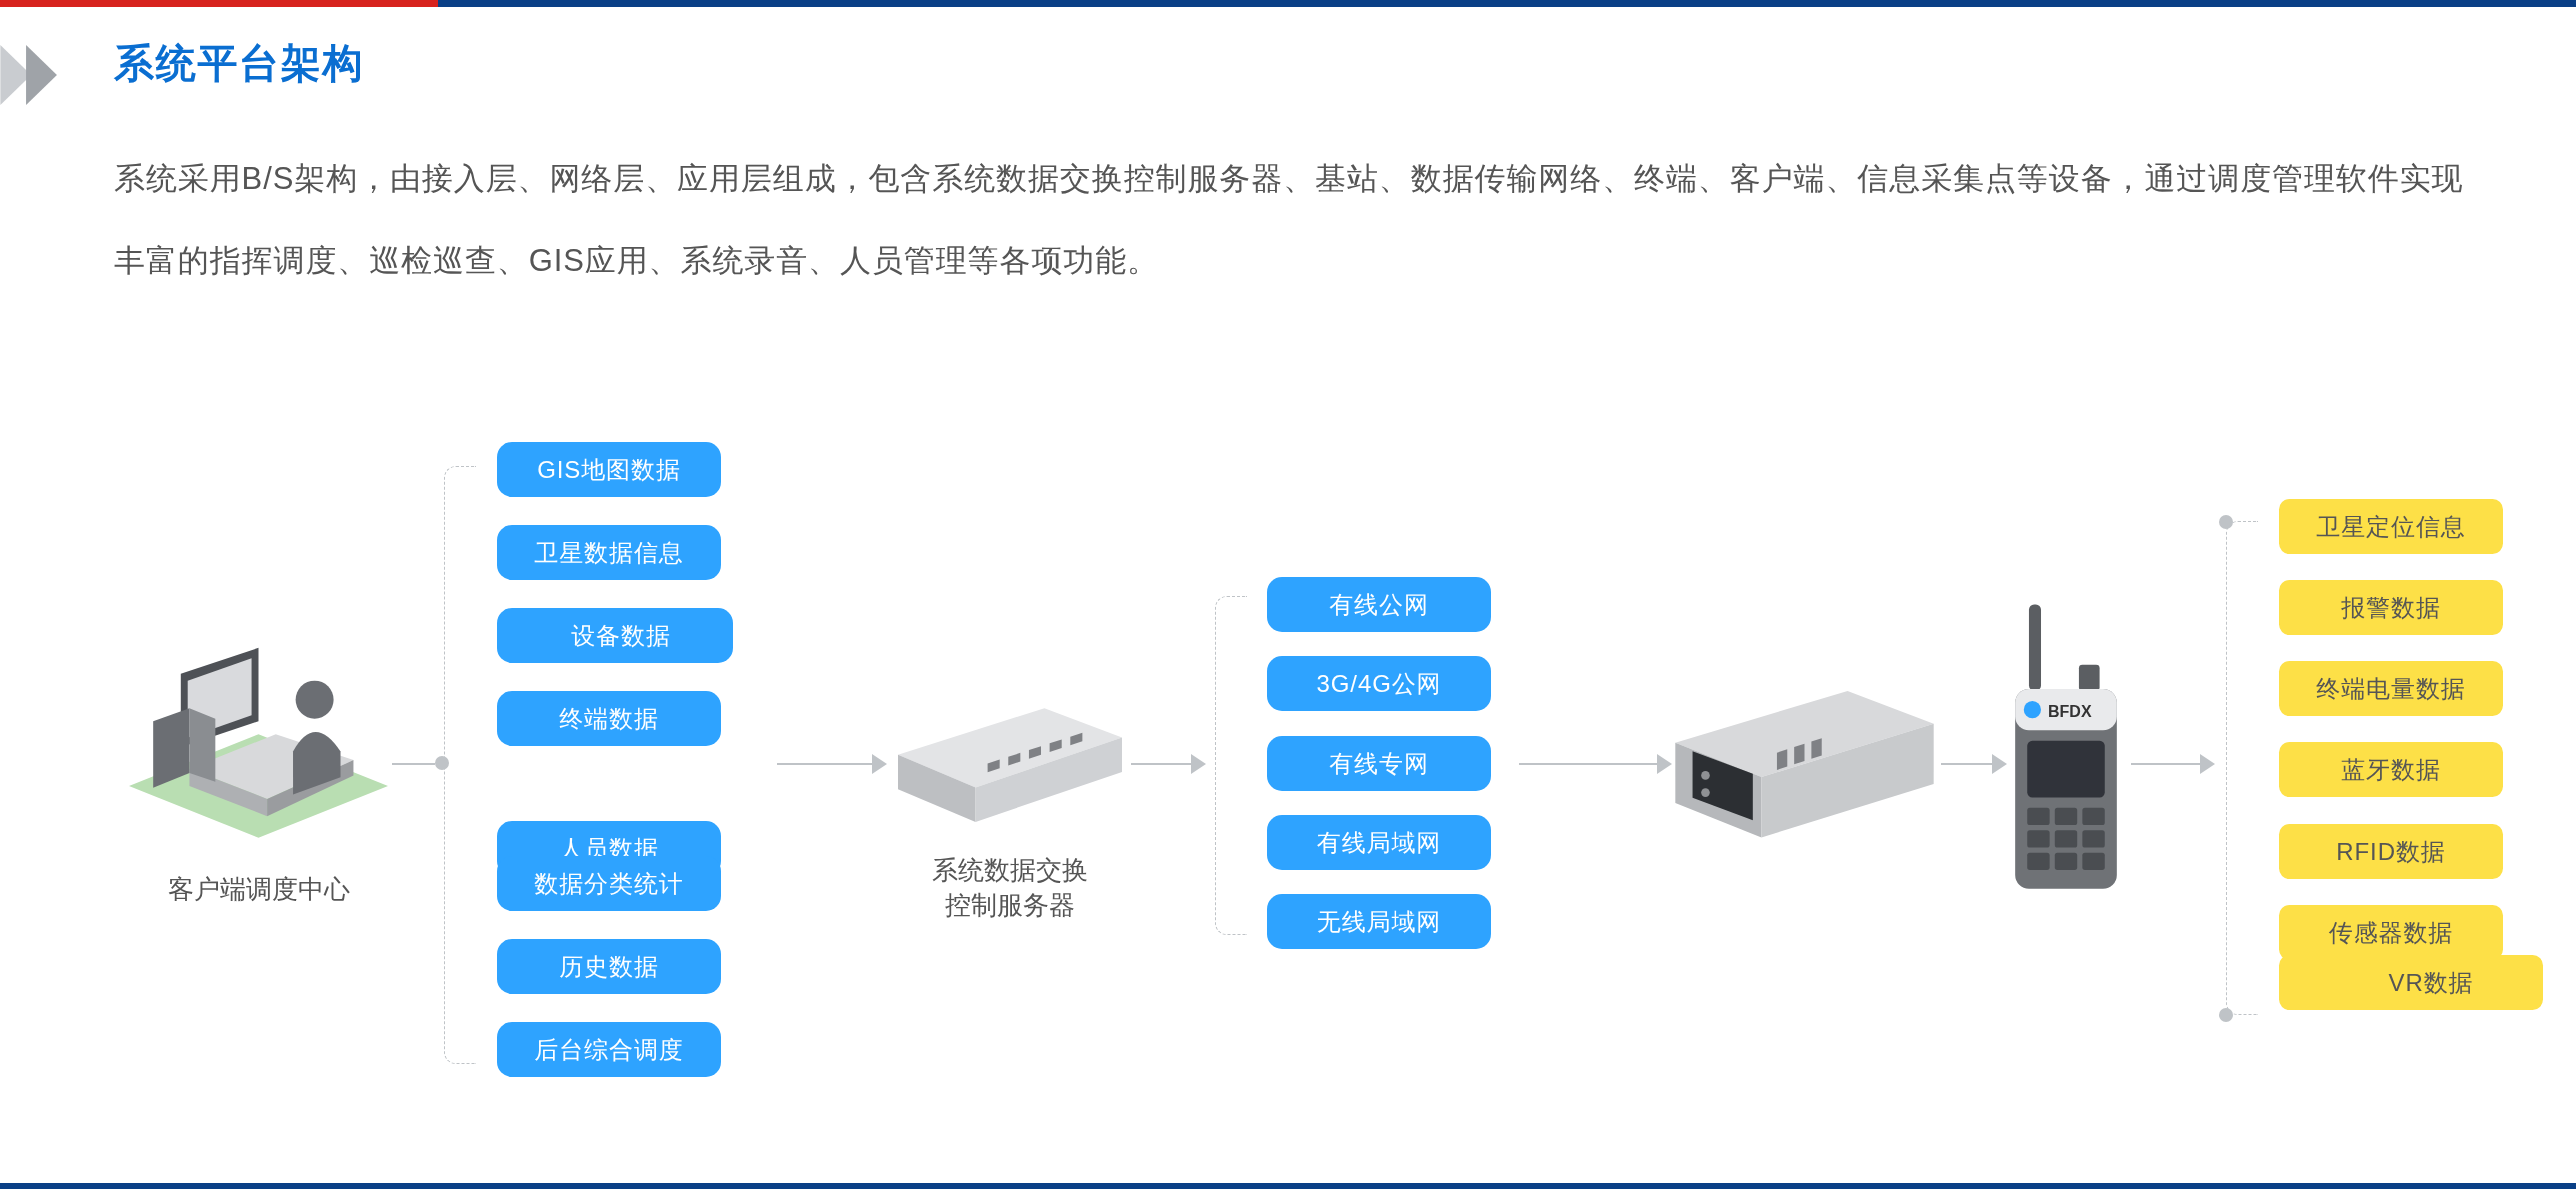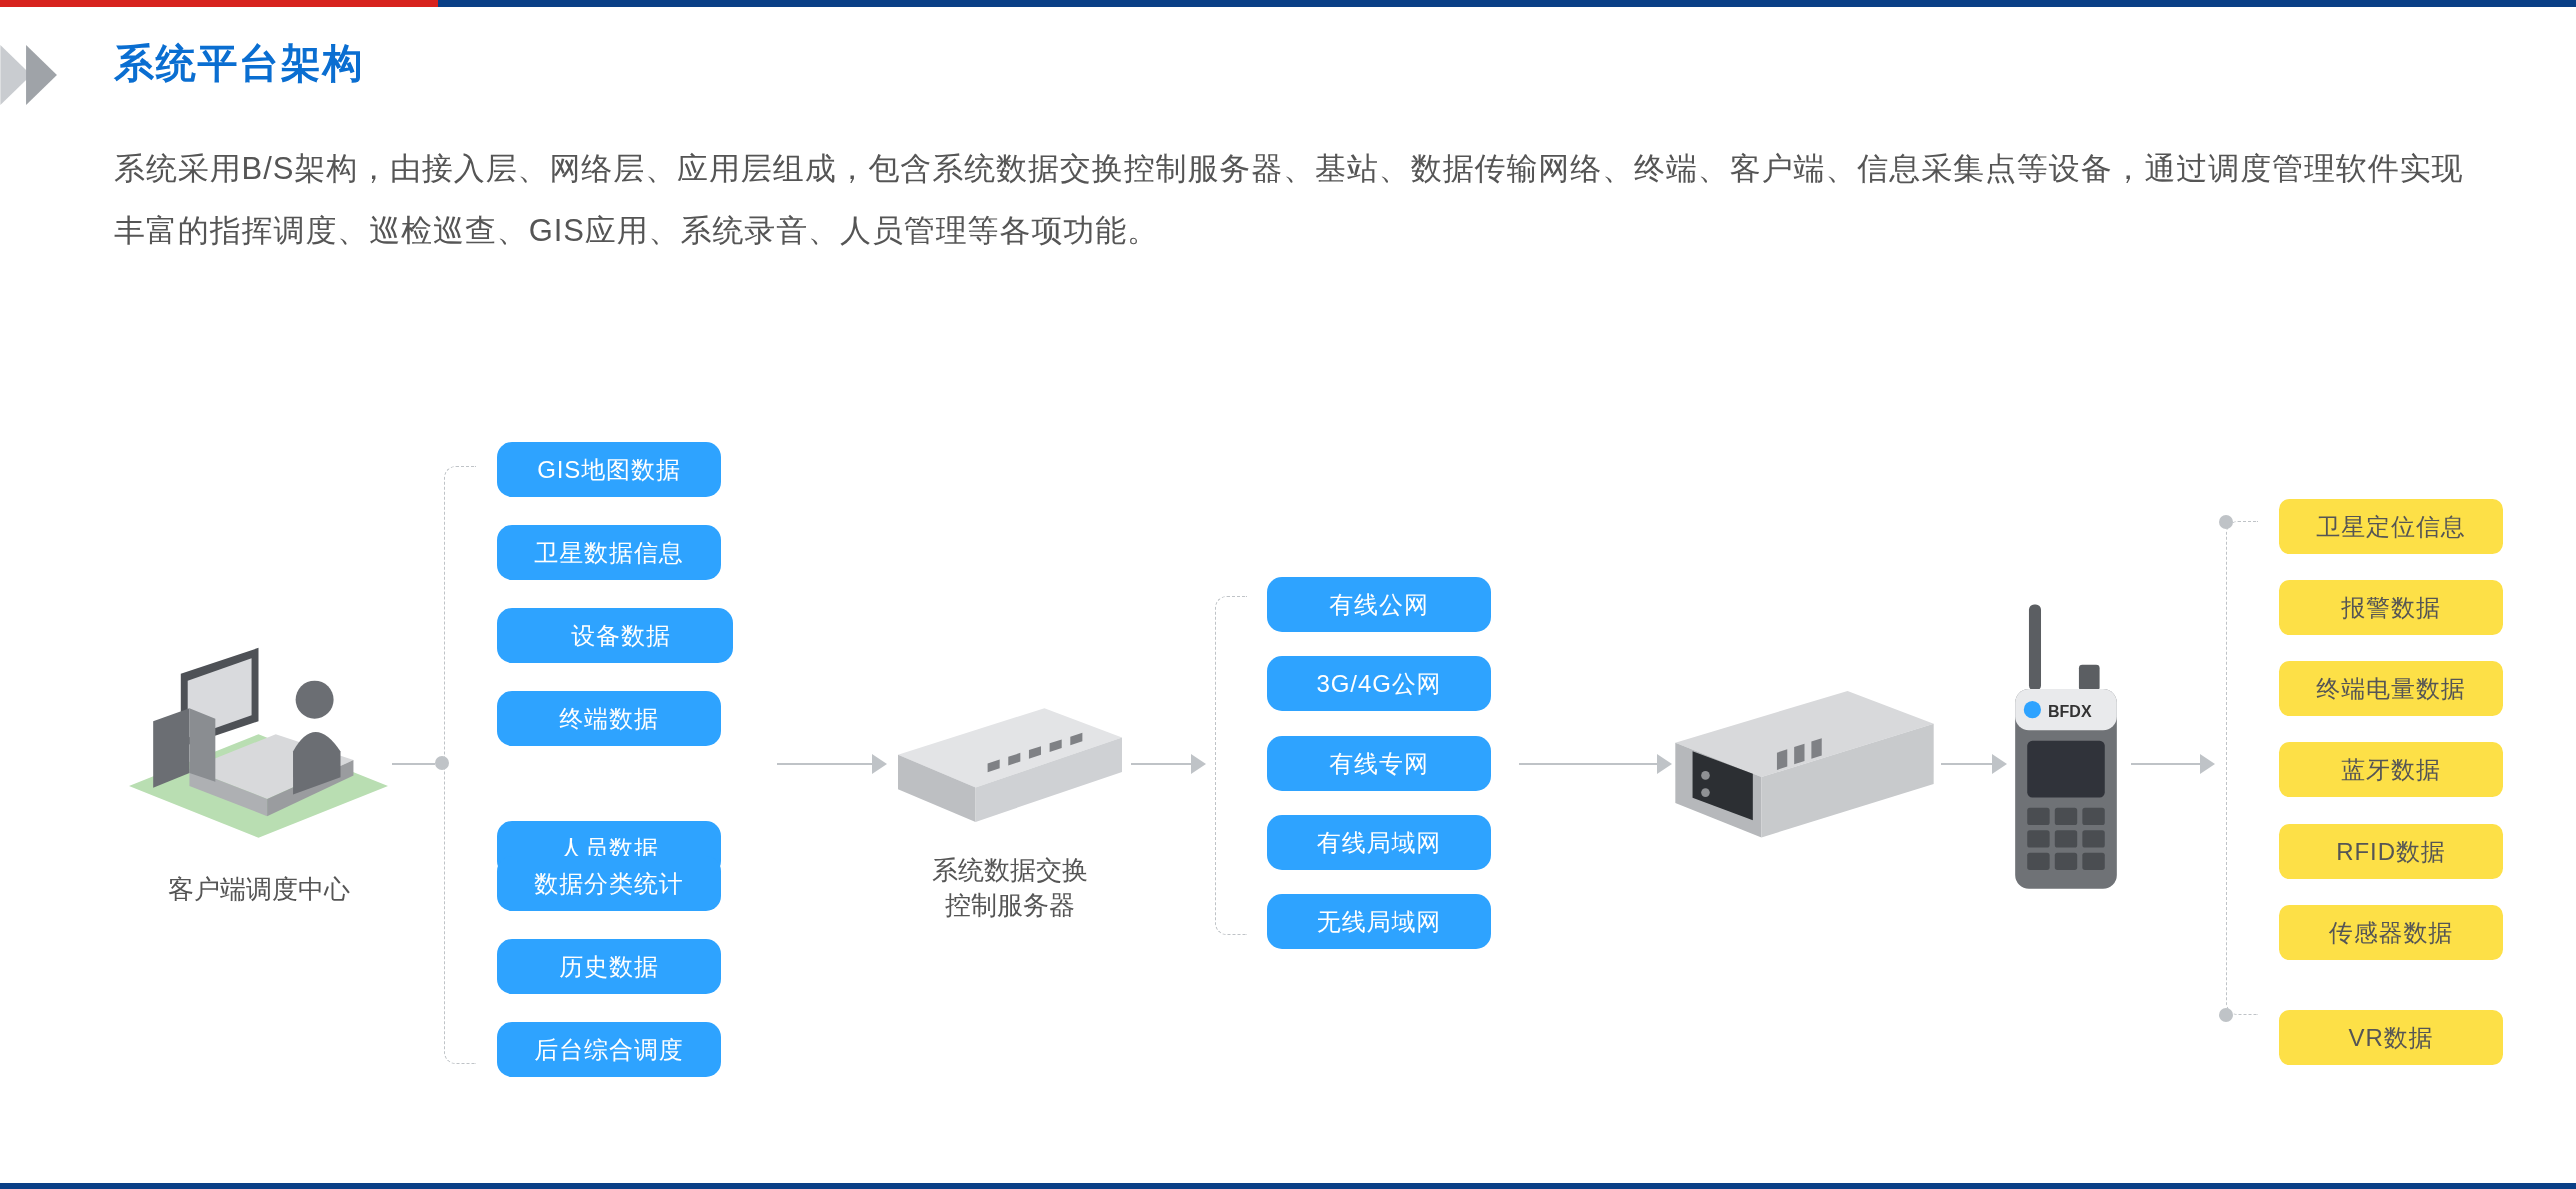--- a/index.html
+++ b/index.html
@@ -34,21 +34,21 @@
     font-size: 40px;
     font-weight: 700;
     color: #0a6ed1;
     letter-spacing: 1.7px;
   }
   .desc {
     position: absolute;
     left: 114px; top: 138px;
     right: 104px;
     font-size: 31px;
-    line-height: 62px;
+    line-height: 82px;
     color: #555;
     letter-spacing: 0.9px;
   }
 
   
   .node-label {
     position: absolute;
     font-size: 26px;
     color: #555;
     text-align: center;
@@ -235,14 +235,14 @@
 <div class="bracket" style="left:2226px; top:521px; height:492px;"></div>
 <div class="bracket-dot" style="left:2219px; top:515px;"></div>
 <div class="bracket-dot" style="left:2219px; top:1008px;"></div>
 
 <div class="pill-gray" style="left:2279px; top:499px;">卫星定位信息</div>
 <div class="pill-gray" style="left:2279px; top:580px;">报警数据</div>
 <div class="pill-gray" style="left:2279px; top:661px;">终端电量数据</div>
 <div class="pill-gray" style="left:2279px; top:742px;">蓝牙数据</div>
 <div class="pill-gray" style="left:2279px; top:824px;">RFID数据</div>
 <div class="pill-gray" style="left:2279px; top:905px;">传感器数据</div>
-<div class="pill-gray" style="left:2279px; top:1010px;">VR数据</div>
+<div class="pill-gray" style="left:2279px; top:955px;padding-left:40px;">VR数据</div>
 
 
 </body></html>

